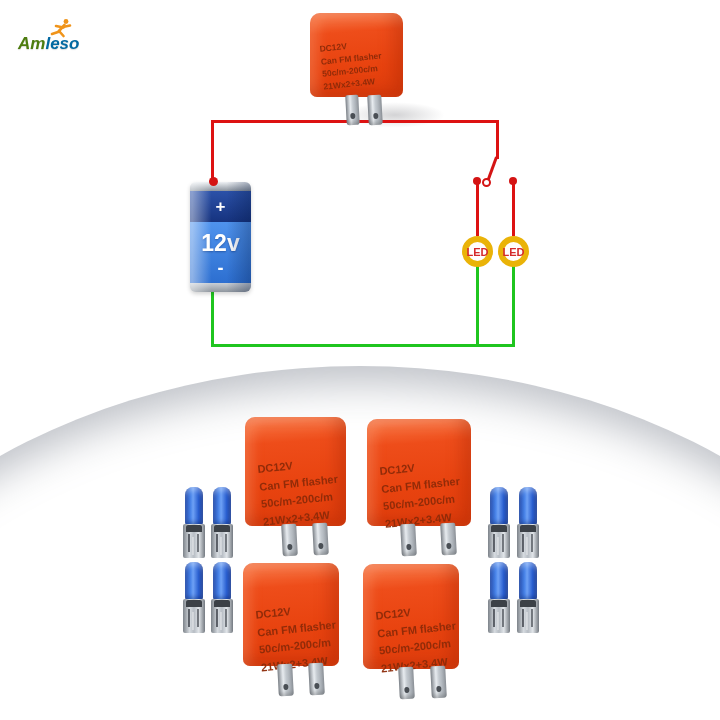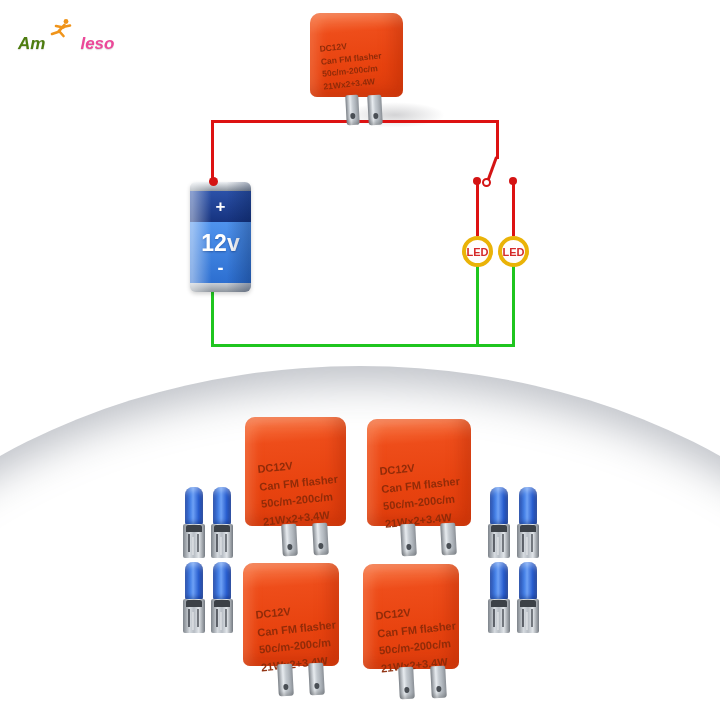--- a/index.html
+++ b/index.html
@@ -12,35 +12,35 @@
           border-radius:50%; background:#ffffff;
           box-shadow: inset 0 26px 42px -8px rgba(122,128,140,0.48); }
 
   
   .logo { position:absolute; left:16px; top:18px; width:80px; height:40px; }
   .logo svg { position:absolute; left:30px; top:0; }
   .logo-text { position:absolute; left:2px; top:16px; font-size:17px; font-weight:bold;
                font-style:italic; letter-spacing:0px; white-space:nowrap;
                text-shadow:0 1px 1px rgba(0,0,0,0.15); }
   .logo-am   { color:#4d7c0f; }
-  .logo-leso { color:#ec4899;padding-left:35px; }
+  .logo-leso { color:#0369a1; }
 
   
   .wire { position:absolute; z-index:1; }
   .wire.red   { background:#dd1212; }
   .wire.green { background:#1fc51f; }
   .dot { position:absolute; width:8px; height:8px; border-radius:50%; background:#d41414; z-index:3; }
   .pivot { position:absolute; width:9px; height:9px; border-radius:50%;
            border:2px solid #d41414; background:#fff; z-index:4; }
   .lever { position:absolute; left:495px; top:157px; width:3px; height:28px;
            background:#d41414; transform-origin:50% 0; transform:rotate(20deg); z-index:2; }
 
   
   .led { position:absolute; width:31px; height:31px; border-radius:50%;
-         border:4px solid #eab308; background:#fffdfd; z-index:3;
+         border:6px solid #eab308; background:#fffdfd; z-index:3;
          display:flex; align-items:center; justify-content:center;
          font-size:11px; font-weight:bold; color:#d42a2a; letter-spacing:0; }
 
   
   .battery { position:absolute; left:190px; top:182px; width:61px; height:110px; z-index:2;
              border-radius:6px; overflow:hidden; box-shadow:0 2px 4px rgba(0,0,0,0.18); }
   .bat-cap { height:9px; background:linear-gradient(180deg,#eef1f4,#a9b0b8 70%,#8f969e); }
   .bat-cap.bottom { background:linear-gradient(180deg,#c9cfd6,#8f969e); }
   .bat-dark { height:31px; background:linear-gradient(180deg,#2b51a8,#16337f);
               display:flex; align-items:center; justify-content:center;

